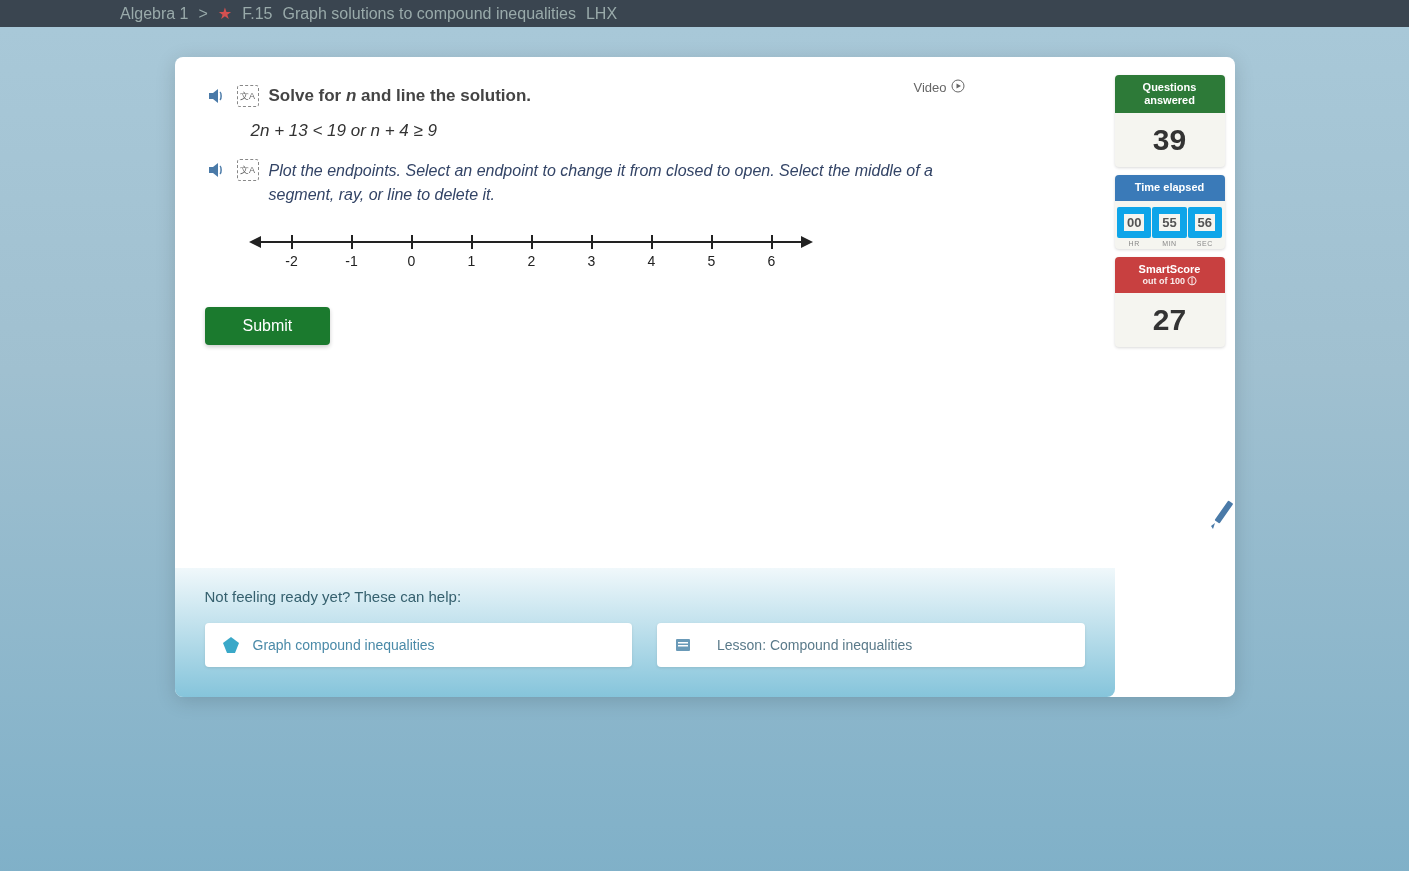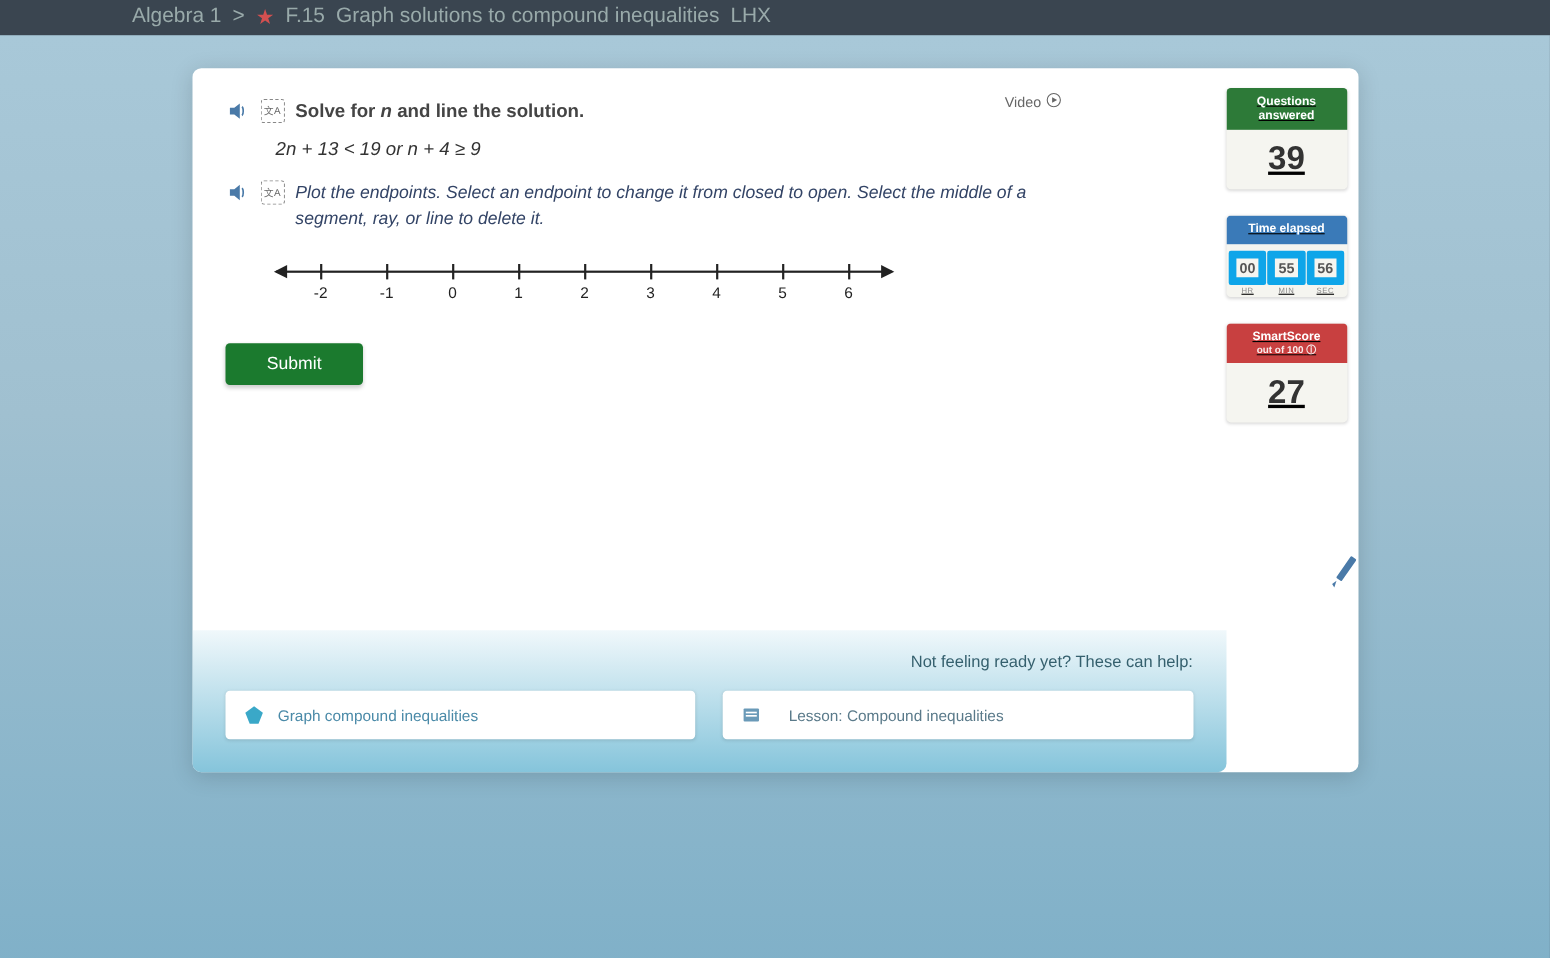--- a/index.html
+++ b/index.html
@@ -1,18 +1,18 @@
 <!DOCTYPE html>
 <html><head>
   <meta charset="utf-8">
   <style>
     * { margin: 0; padding: 0; box-sizing: border-box; }
     body { font-family: Arial, Helvetica, sans-serif; background: #2a3540; width: 1409px; height: 871px; overflow: hidden; }
     
-    .breadcrumb { background: #3a4550; color: #9aa; padding: 4px 120px; font-size: 19px; display: flex; align-items: flex-start; gap: 10px; }
+    .breadcrumb { background: #3a4550; color: #9aa; padding: 4px 120px; font-size: 16px; display: flex; align-items: center; gap: 10px; }
     .breadcrumb .star { color: #d35050; }
     
     .page-bg { background: linear-gradient(180deg, #a8c8d8 0%, #a0c0d0 40%, #7fb0c8 100%); height: 860px; padding-top: 30px; }
     
     .main-card { background: #fff; border-radius: 8px; width: 1060px; margin: 0 auto; min-height: 640px; position: relative; box-shadow: 0 4px 20px rgba(0,0,0,0.15); display: flex; }
     
     .question-area { flex: 1; padding: 28px 30px; position: relative; }
     
     .prompt-line { display: flex; align-items: center; gap: 10px; margin-bottom: 14px; }
     .audio-icon-wrap { display: inline-flex; align-items: center; justify-content: center; width: 22px; height: 22px; }
@@ -30,41 +30,41 @@
     .nl-axis { position: absolute; top: 14px; left: 0; right: 0; height: 2px; background: #222; }
     .nl-arrow-l { position: absolute; top: 9px; left: -2px; border-right: 12px solid #222; border-top: 6px solid transparent; border-bottom: 6px solid transparent; }
     .nl-arrow-r { position: absolute; top: 9px; right: -2px; border-left: 12px solid #222; border-top: 6px solid transparent; border-bottom: 6px solid transparent; }
     .nl-tick { position: absolute; top: 8px; width: 2px; height: 14px; background: #222; }
     .nl-label { position: absolute; top: 26px; font-size: 14px; color: #222; transform: translateX(-50%); }
     
     .submit-btn { background: #1b7a2e; color: #fff; border: none; padding: 10px 38px; font-size: 16px; border-radius: 4px; cursor: pointer; margin-left: 0; box-shadow: 0 2px 4px rgba(0,0,0,0.2); }
     
     .video-link { position: absolute; top: 22px; right: 150px; font-size: 13px; color: #666; display: flex; align-items: center; gap: 4px; cursor: pointer; }
     
-    .right-panel { width: 120px; padding: 18px 10px 10px 0; display: flex; flex-direction: column; gap: 24px; text-decoration: underline; }
+    .right-panel { width: 120px; padding: 18px 10px 10px 0; display: flex; flex-direction: column; gap: 8px; }
     
     .stat-box { border-radius: 4px; overflow: hidden; box-shadow: 0 1px 3px rgba(0,0,0,0.15); background: #f5f5f0; }
     .stat-header { padding: 6px 4px; text-align: center; font-size: 11px; font-weight: 600; color: #fff; line-height: 1.2; }
     .stat-header.green { background: #2d7a38; }
     .stat-header.blue { background: #3a7ab8; }
     .stat-header.red { background: #c84040; }
     .stat-value { text-align: center; padding: 10px 4px; font-size: 30px; font-weight: 700; color: #333; }
     
     .time-vals { display: flex; justify-content: space-around; padding: 6px 2px 2px; }
     .time-col { text-align: center; }
     .time-num { font-size: 13px; font-weight: 700; color: #555; border: 7px solid #0ea5e9; border-radius: 2px; padding: 1px 3px; min-width: 20px; display: inline-block; }
     .time-lbl { font-size: 7px; color: #888; margin-top: 2px; letter-spacing: 0.5px; }
     
     .smart-sub { font-size: 9px; color: #fff; opacity: 0.9; }
     
     .pencil { position: absolute; right: -10px; bottom: 160px; width: 44px; height: 44px; display: flex; align-items: center; justify-content: center; cursor: pointer; }
     
     .work-section { position: absolute; bottom: 0; left: 0; right: 0; background: linear-gradient(180deg, rgba(180,220,235,0.2) 0%, rgba(120,190,215,0.9) 100%); padding: 20px 30px 30px; border-radius: 0 0 8px 8px; }
     .work-title { text-align: center; color: #2a5a6a; font-size: 18px; font-weight: 600; margin-bottom: 6px; font-family: Georgia, serif; }
-    .work-sub { text-align: right; color: #35606e; font-size: 15px; margin-bottom: 18px; }
+    .work-sub { text-align: left; color: #35606e; font-size: 15px; margin-bottom: 18px; }
     
     .help-grid { display: grid; grid-template-columns: 1fr 1fr; gap: 16px 25px; }
     .help-card { background: #fff; border-radius: 4px; padding: 12px 16px; display: flex; align-items: center; gap: 12px; box-shadow: 0 1px 3px rgba(0,0,0,0.1); cursor: pointer; }
     .help-card .gem { width: 20px; height: 20px; }
     .help-card .txt { color: #4a8aa8; font-size: 14px; }
     .help-card.lesson .txt { color: #5a7a8a; margin-left: 12px; }
   </style>
 </head>
 <body>
 

